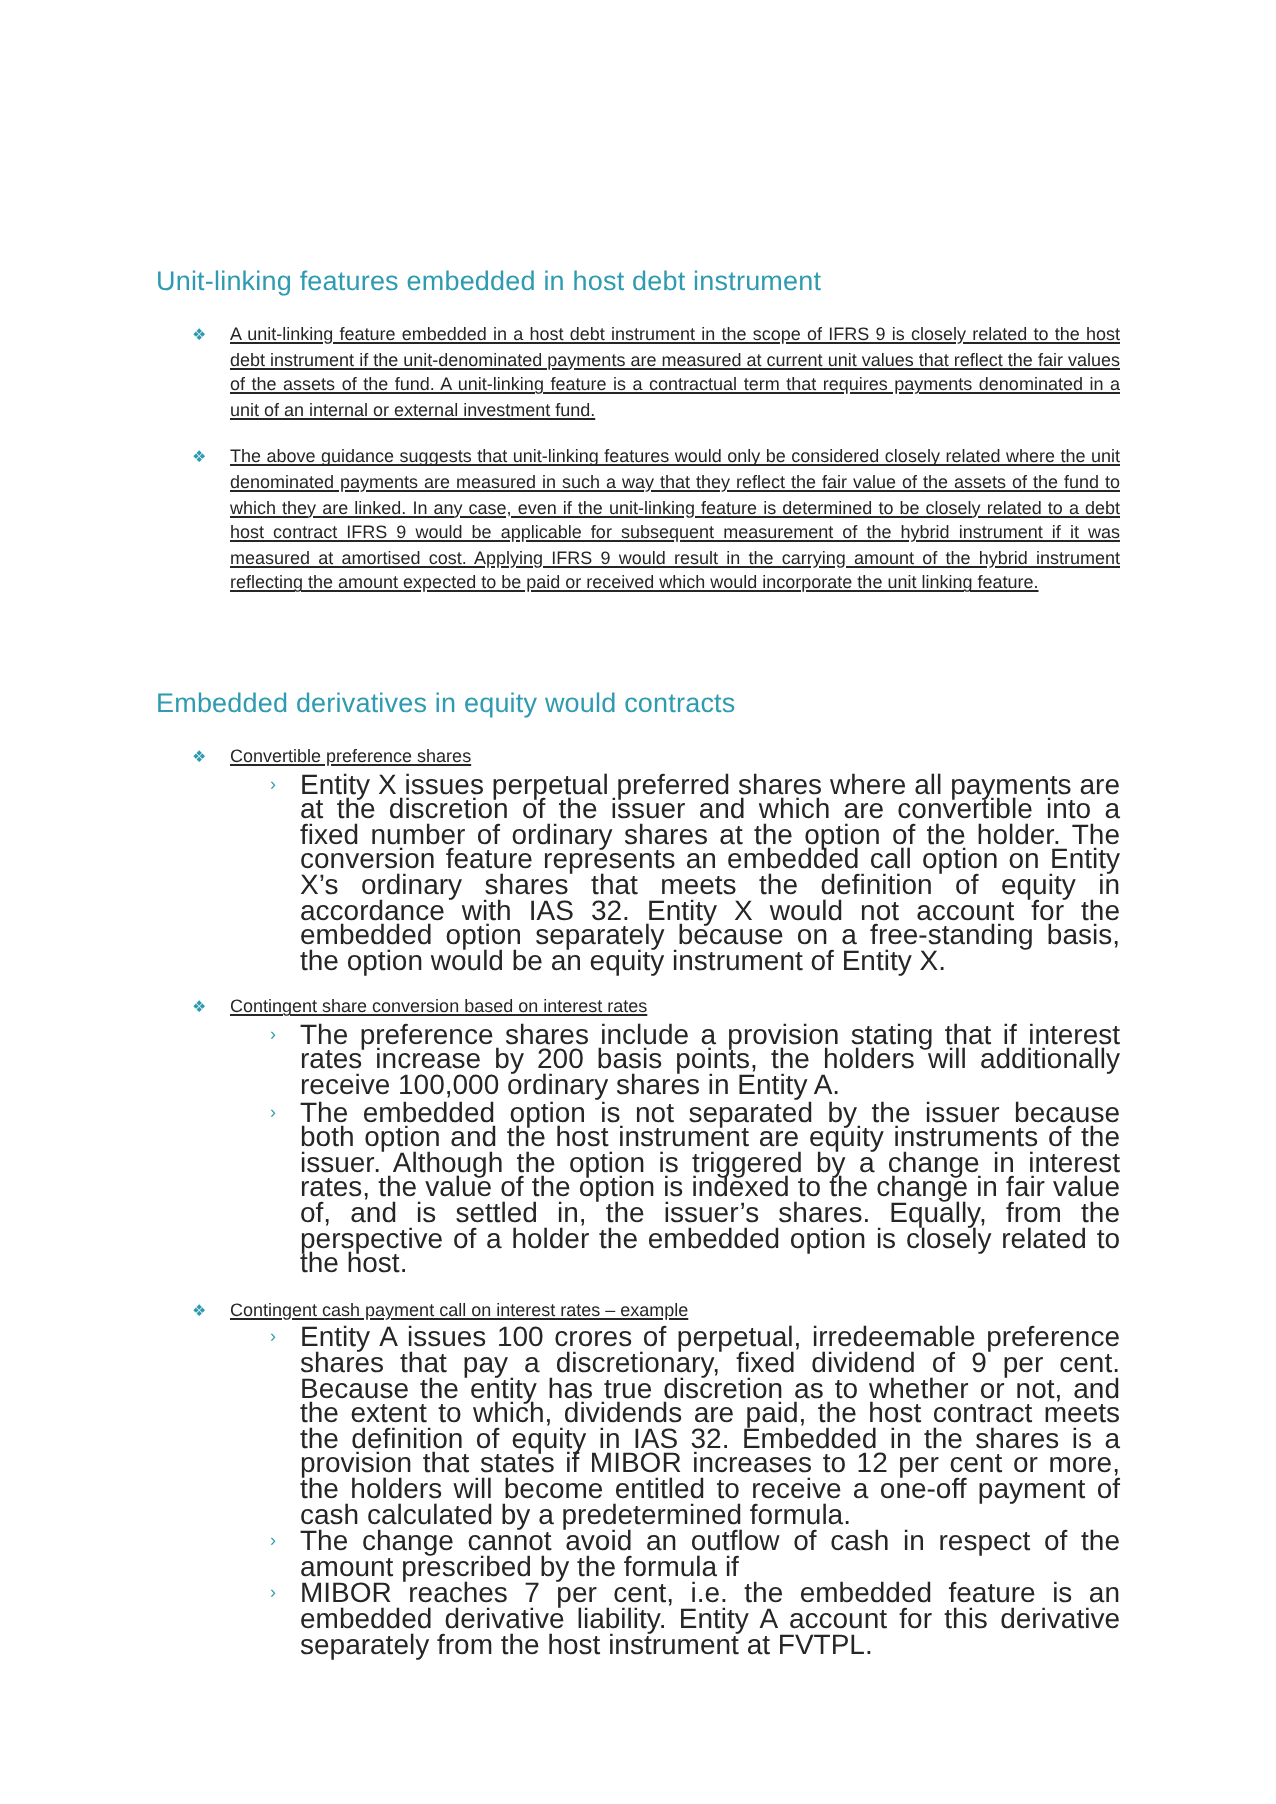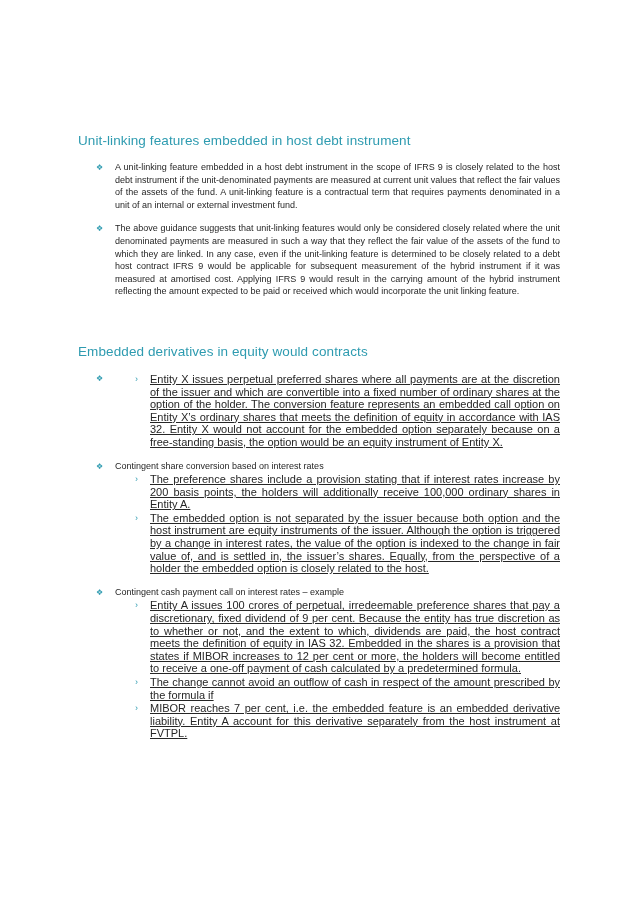--- a/index.html
+++ b/index.html
@@ -41,40 +41,40 @@
     width: 19px;
     flex: 0 0 19px;
     padding-top: 1px;
   }
   .item-body { flex: 1 1 auto; }
   .item-text {
     font-size: 9px;
     line-height: 12.6px;
     text-align: justify;
     color: #262626;
+    text-decoration: underline;
   }
   .sub {
     display: flex;
     align-items: flex-start;
     margin: 1px 0 0 20px;
   }
   .sub-glyph {
     color: #2E9BB0;
     font-size: 9px;
     line-height: 12.6px;
     width: 15px;
     flex: 0 0 15px;
   }
   .sub-text {
     flex: 1 1 auto;
-    font-size: 11px;
+    font-size: 14px;
     line-height: 12.6px;
     text-align: justify;
     color: #262626;
-    text-decoration: underline;
   }
 </style>
 </head>
 <body>
 
 <div class="page">
 
   <div class="section">
     <h2 class="section-title">Unit-linking features embedded in host debt instrument</h2>
 
@@ -92,20 +92,21 @@
       </div>
     </div>
   </div>
 
   <div class="section">
     <h2 class="section-title">Embedded derivatives in equity would contracts</h2>
 
     <div class="item">
       <span class="bullet-glyph">❖</span>
       <div class="item-body">
+        <div class="item-text">Convertible preference shares</div>
         <div class="sub">
           <span class="sub-glyph">›</span>
           <div class="sub-text">Entity X issues perpetual preferred shares where all payments are at the discretion of the issuer and which are convertible into a fixed number of ordinary shares at the option of the holder. The conversion feature represents an embedded call option on Entity X’s ordinary shares that meets the definition of equity in accordance with IAS 32. Entity X would not account for the embedded option separately because on a free-standing basis, the option would be an equity instrument of Entity X.</div>
         </div>
       </div>
     </div>
 
     <div class="item">
       <span class="bullet-glyph">❖</span>
       <div class="item-body">

